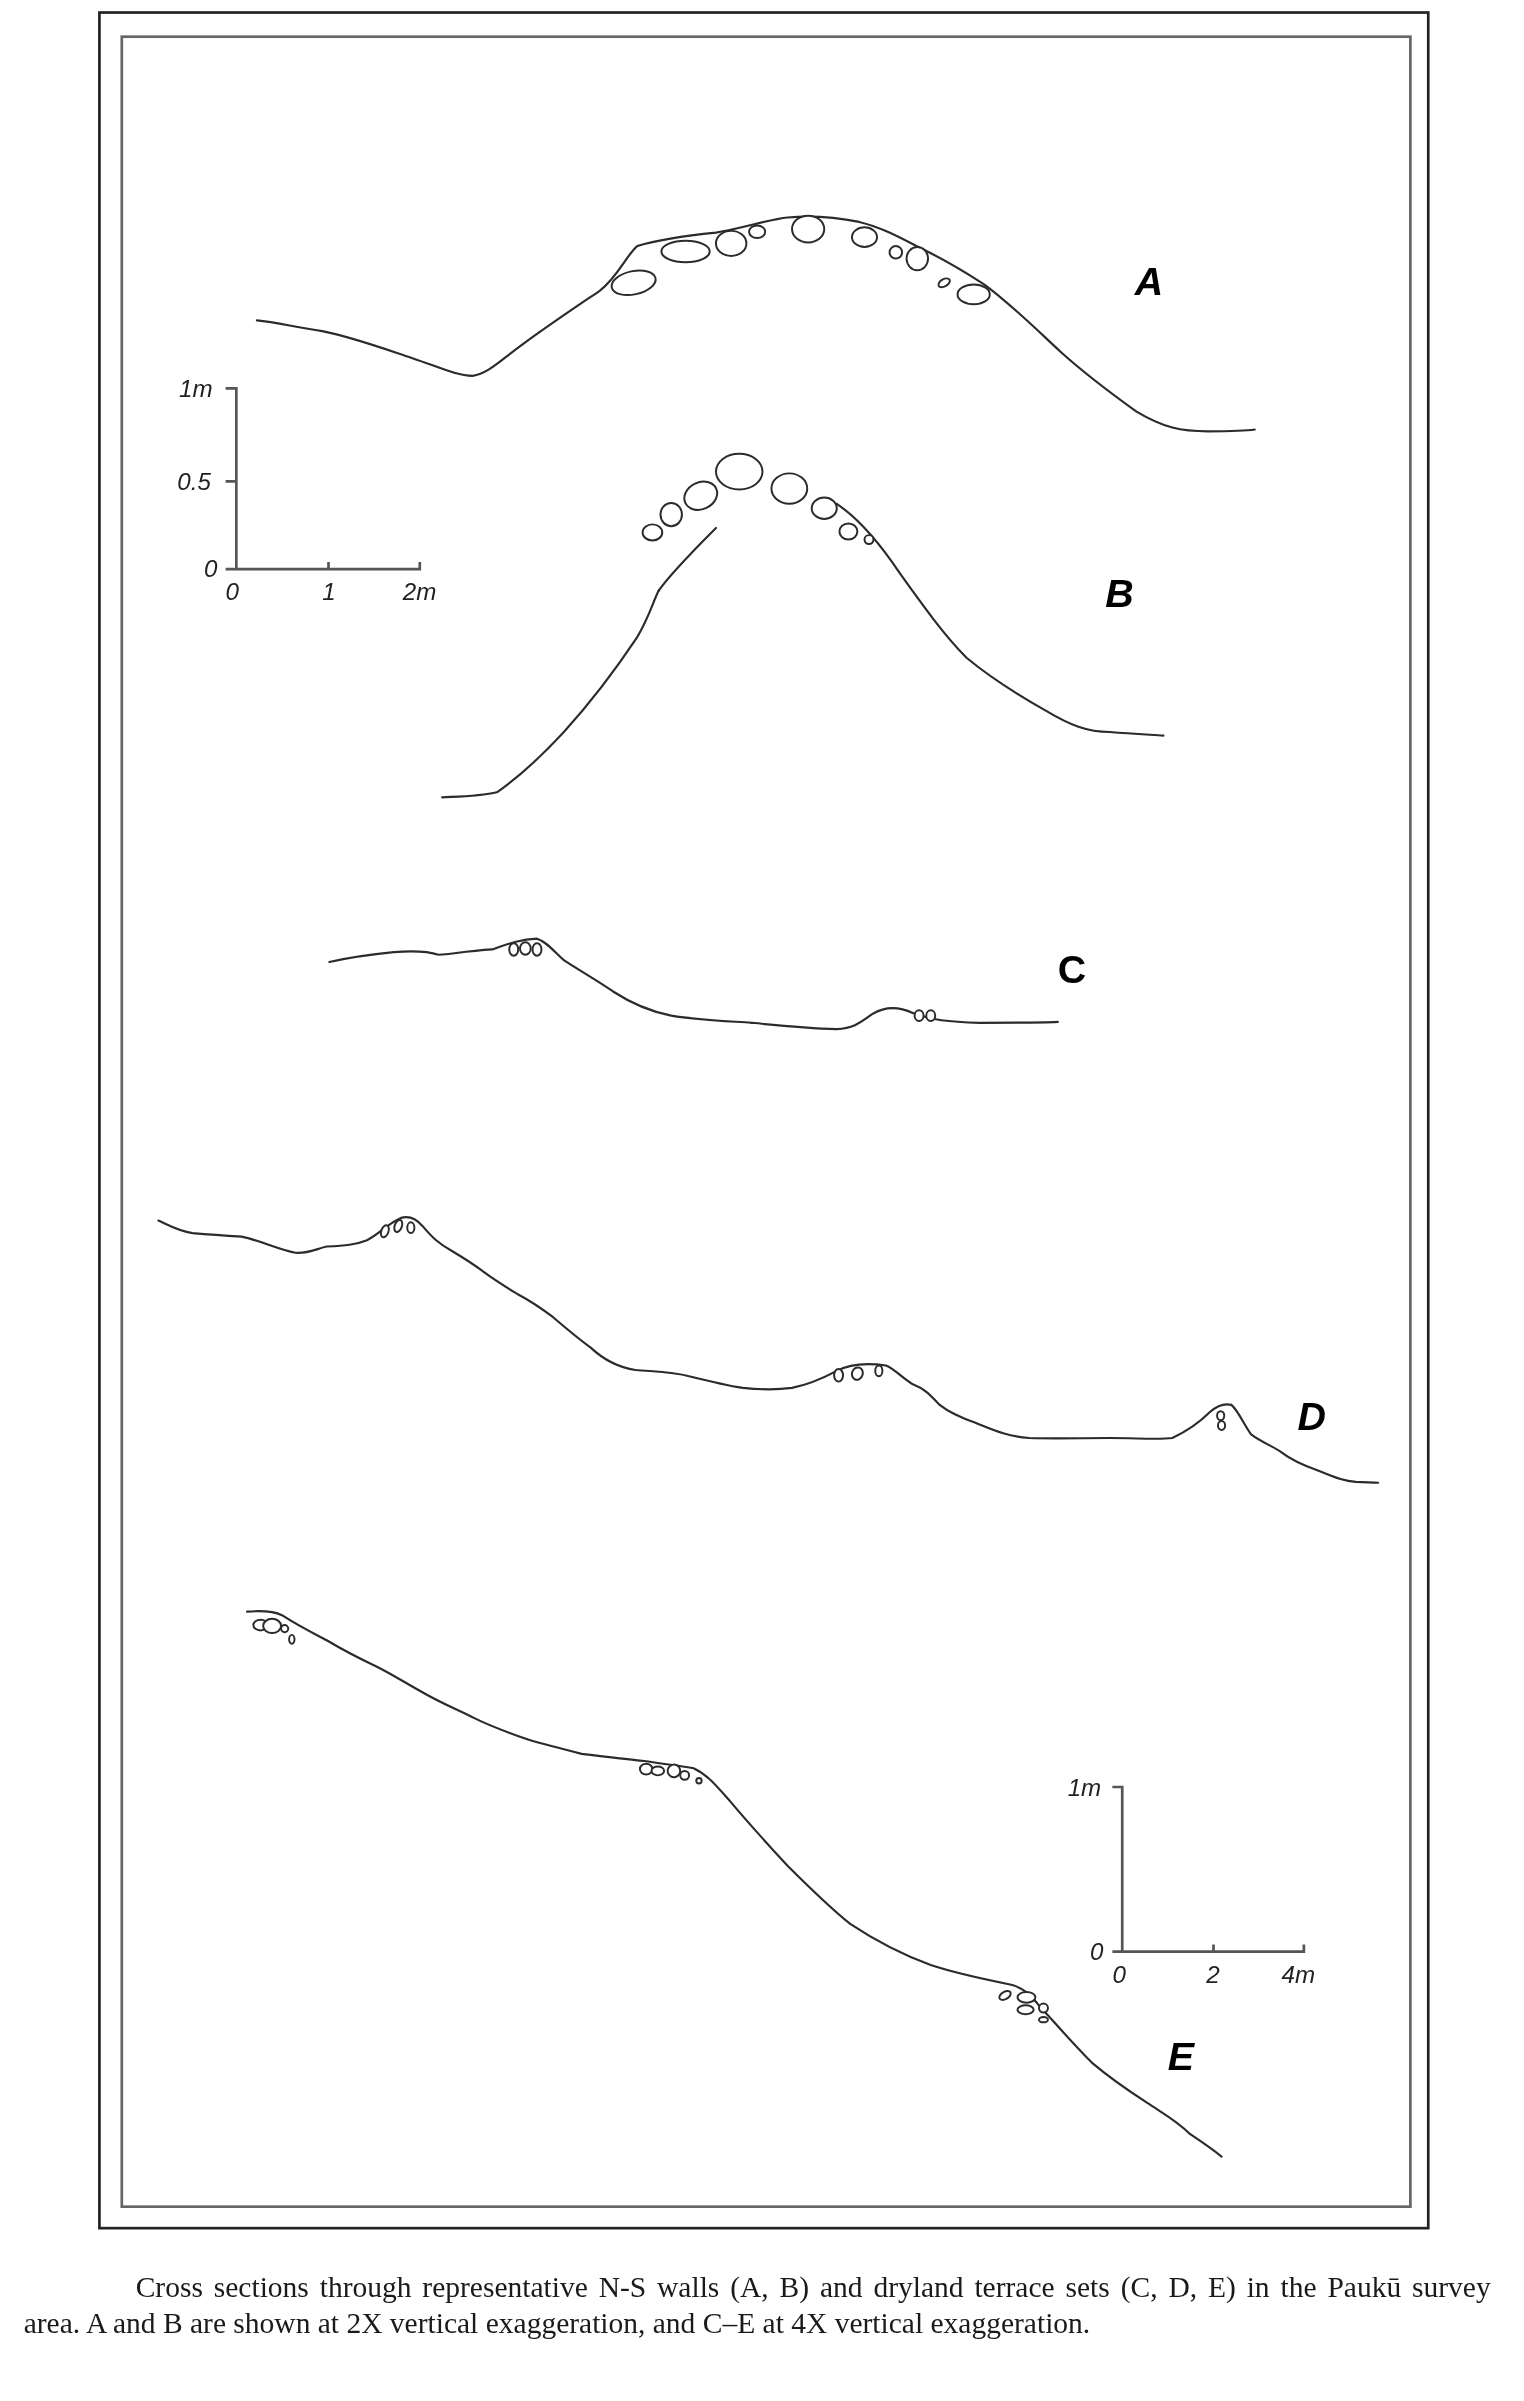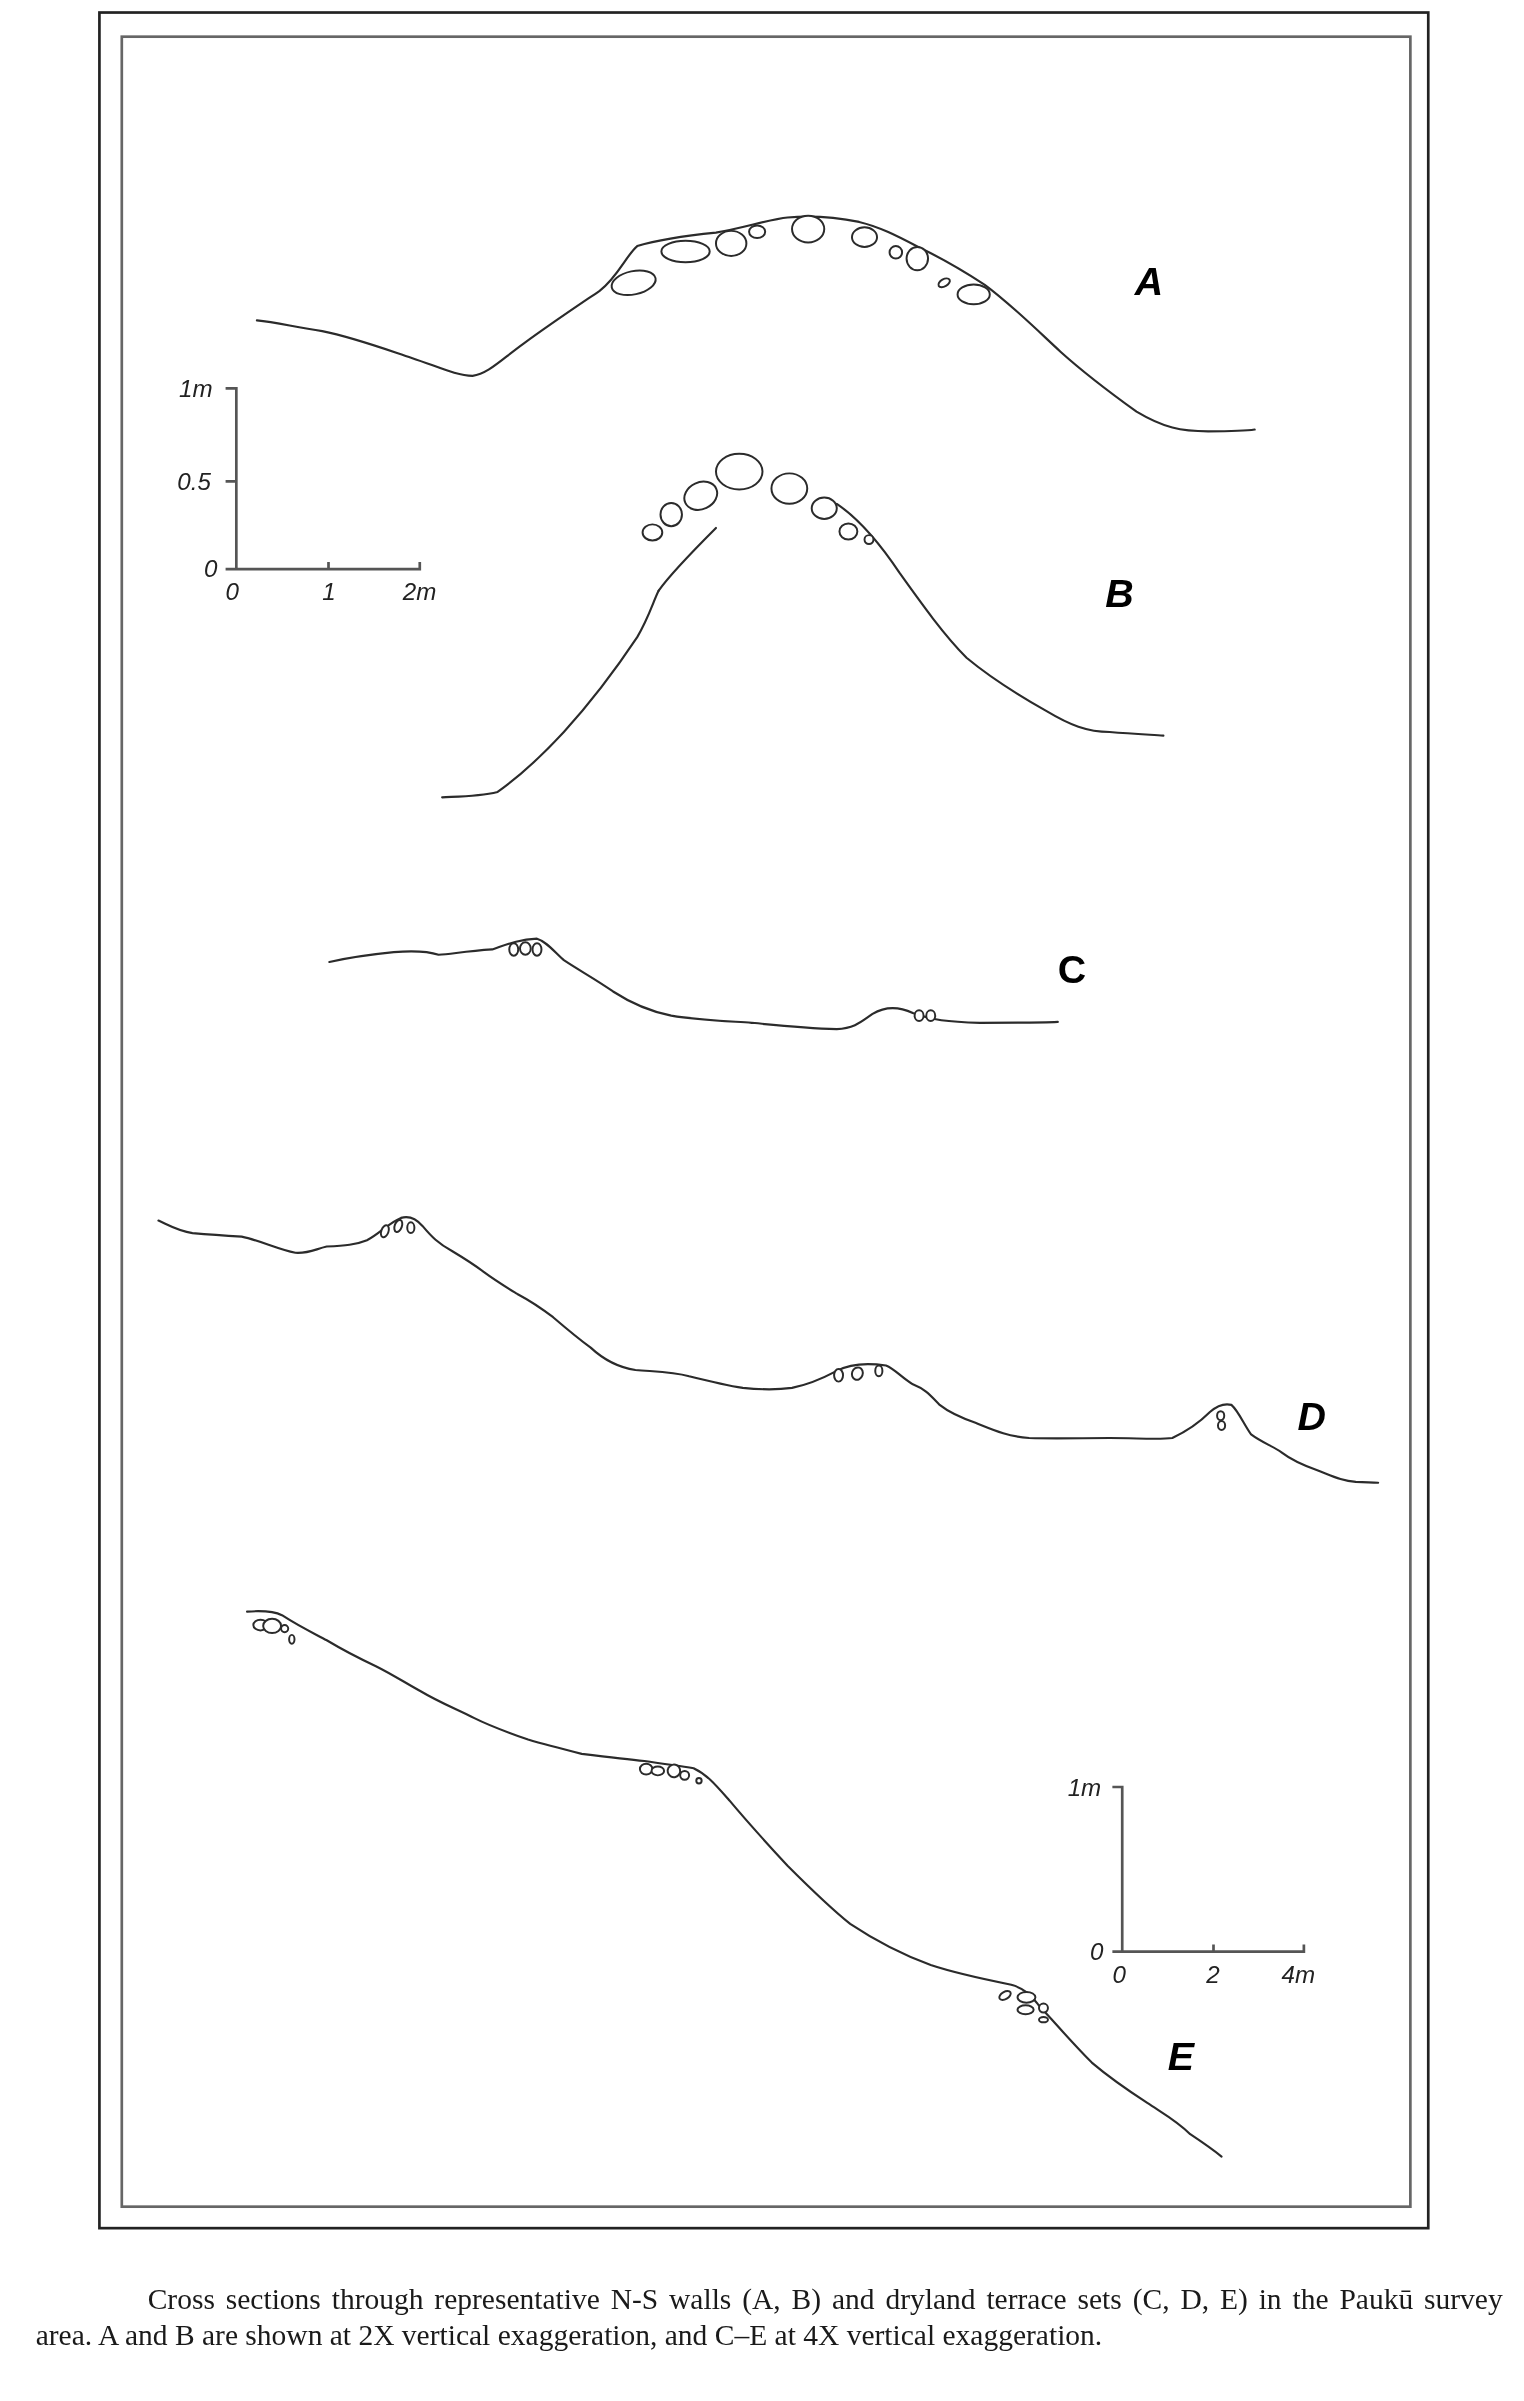--- a/index.html
+++ b/index.html
@@ -7,21 +7,21 @@
   #figure { position: absolute; left: 0; top: 0; width: 1525px; height: 2255px; }
   .profile { fill: none; stroke: #2b2b2b; stroke-width: 2.4; stroke-linejoin: round; stroke-linecap: round; }
   .stone { fill: #ffffff; stroke: #2b2b2b; stroke-width: 2.2; }
   .axis { fill: none; stroke: #555555; stroke-width: 3; }
   .tick-label { font-family: "Liberation Sans", sans-serif; font-style: italic; font-size: 27px; fill: #222222; }
   .section-label { font-family: "Liberation Sans", sans-serif; font-weight: bold; font-style: italic; font-size: 44px; fill: #000000; }
   .section-label.upright { font-style: normal; }
   #caption {
     position: absolute; left: 19.7px; top: 2265px; width: 1467px;
     font-family: "Liberation Serif", serif; font-size: 29.5px; line-height: 36px;
-    color: #1a1a1a; text-align: justify; text-indent: 112px; margin: 16px;
+    color: #1a1a1a; text-align: justify; text-indent: 112px; margin: 4px;
   }
 </style>
 </head>
 <body>
 
 <svg id="figure" viewBox="0 0 1704 2520" xmlns="http://www.w3.org/2000/svg">
 
   <rect x="111" y="14" width="1485" height="2476" fill="none" stroke="#222222" stroke-width="3"></rect>
   <rect x="136" y="41" width="1440" height="2425" fill="none" stroke="#666666" stroke-width="3"></rect>
 

